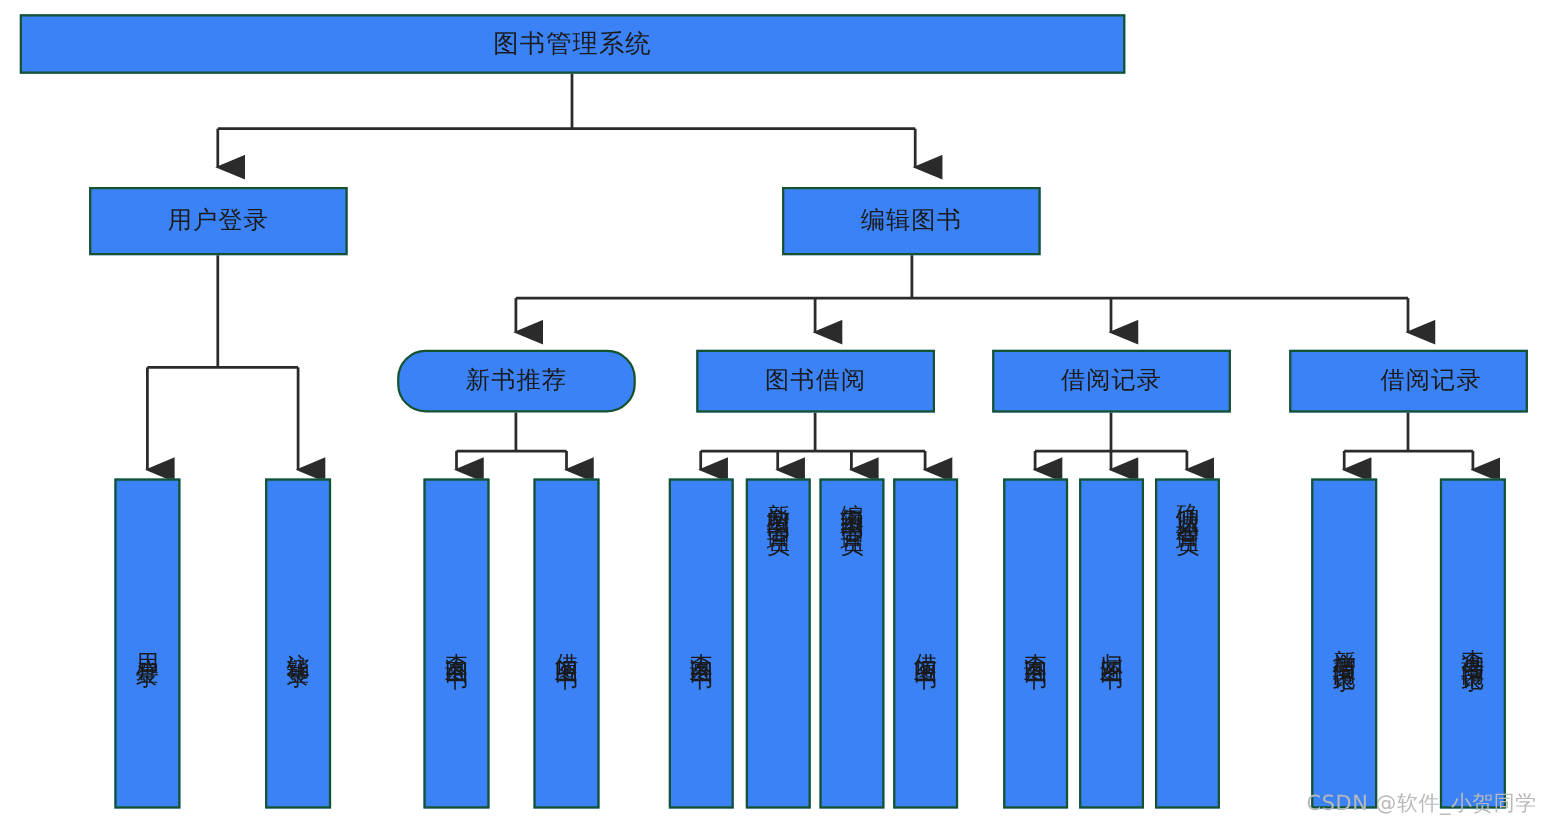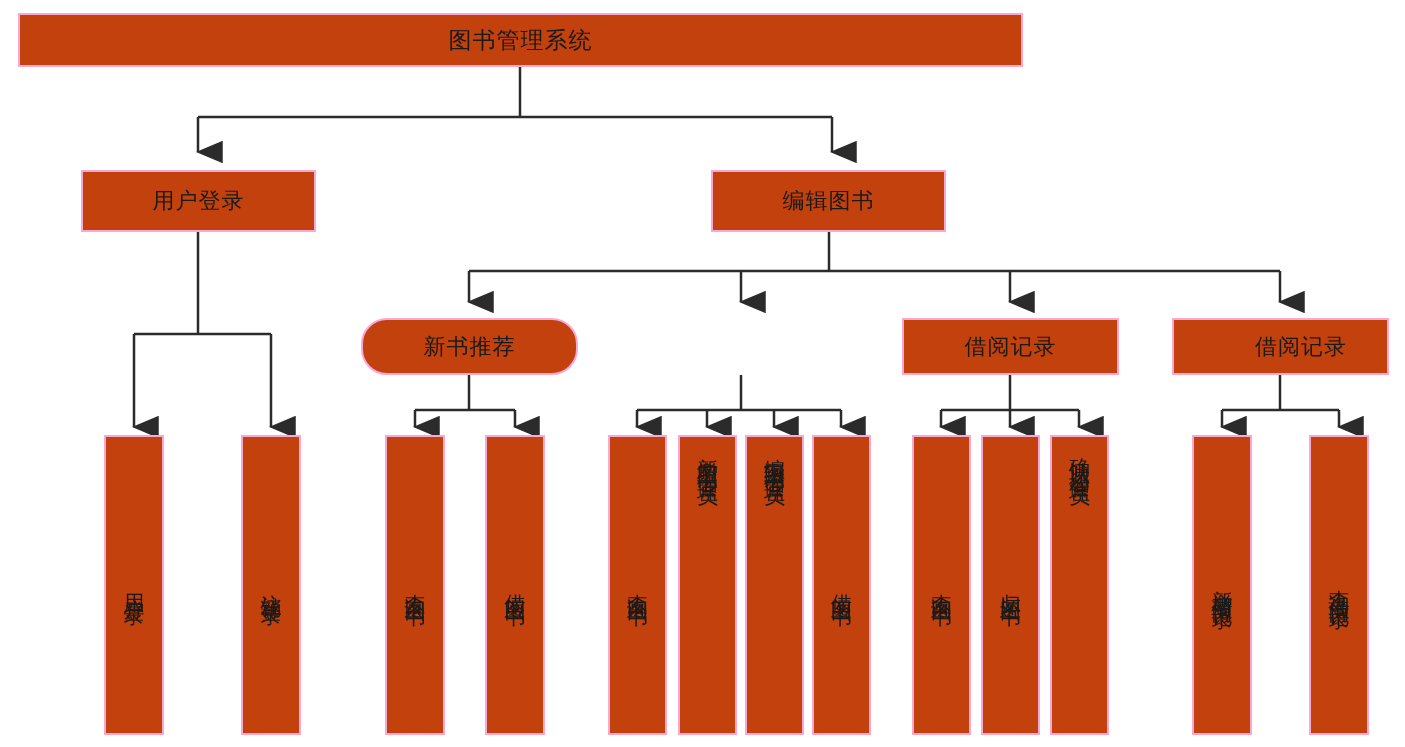--- a/index.html
+++ b/index.html
@@ -22,22 +22,22 @@
     position: absolute;
     left: 0;
     top: 0;
     width: 1405px;
     height: 747px;
     pointer-events: none;
   }
   .node {
     position: absolute;
     box-sizing: border-box;
-    border: 2px solid #f9a8d4;
-    background: #c2410c;
+    border: 2px solid #14532d;
+    background: #3b82f6;
     display: flex;
     align-items: center;
     justify-content: center;
     color: #1a1a1a;
     font-size: 22px;
     line-height: 1.25;
     letter-spacing: 1px;
     z-index: 2;
   }
   .node.root {
@@ -139,20 +139,23 @@
   <div class="node" style="left:81px; top:170px; width:235px; height:62px;">
     <span>用户登录</span>
   </div>
   <div class="node" style="left:711px; top:170px; width:235px; height:62px;">
     <span>编辑图书</span>
   </div>
 
   <div class="node" style="left:361px; top:318px; width:217px; height:57px;border-radius:26px;">
     <span>新书推荐</span>
   </div>
+  <div class="node" style="left:633px; top:318px; width:217px; height:57px;">
+    <span>图书借阅</span>
+  </div>
   <div class="node" style="left:902px; top:318px; width:217px; height:57px;">
     <span>借阅记录</span>
   </div>
   <div class="node" style="left:1172px; top:318px; width:217px; height:57px;padding-left:41px;">
     <span>借阅记录</span>
   </div>
 
   <div class="node leaf align-mid" style="left:104px; top:435px; width:60px; height:300px;">
     <span class="vtext">用户登录</span>
   </div>
@@ -190,14 +193,15 @@
     <span class="vtext">确认归还（管理员）</span>
   </div>
 
   <div class="node leaf align-mid" style="left:1192px; top:435px; width:60px; height:300px;">
     <span class="vtext">新增借阅记录</span>
   </div>
   <div class="node leaf align-mid" style="left:1309px; top:435px; width:60px; height:300px;">
     <span class="vtext">查询借阅记录</span>
   </div>
 
+  <div id="watermark">CSDN @软件_小贺同学</div>
 
 </div>
 
 </body></html>

